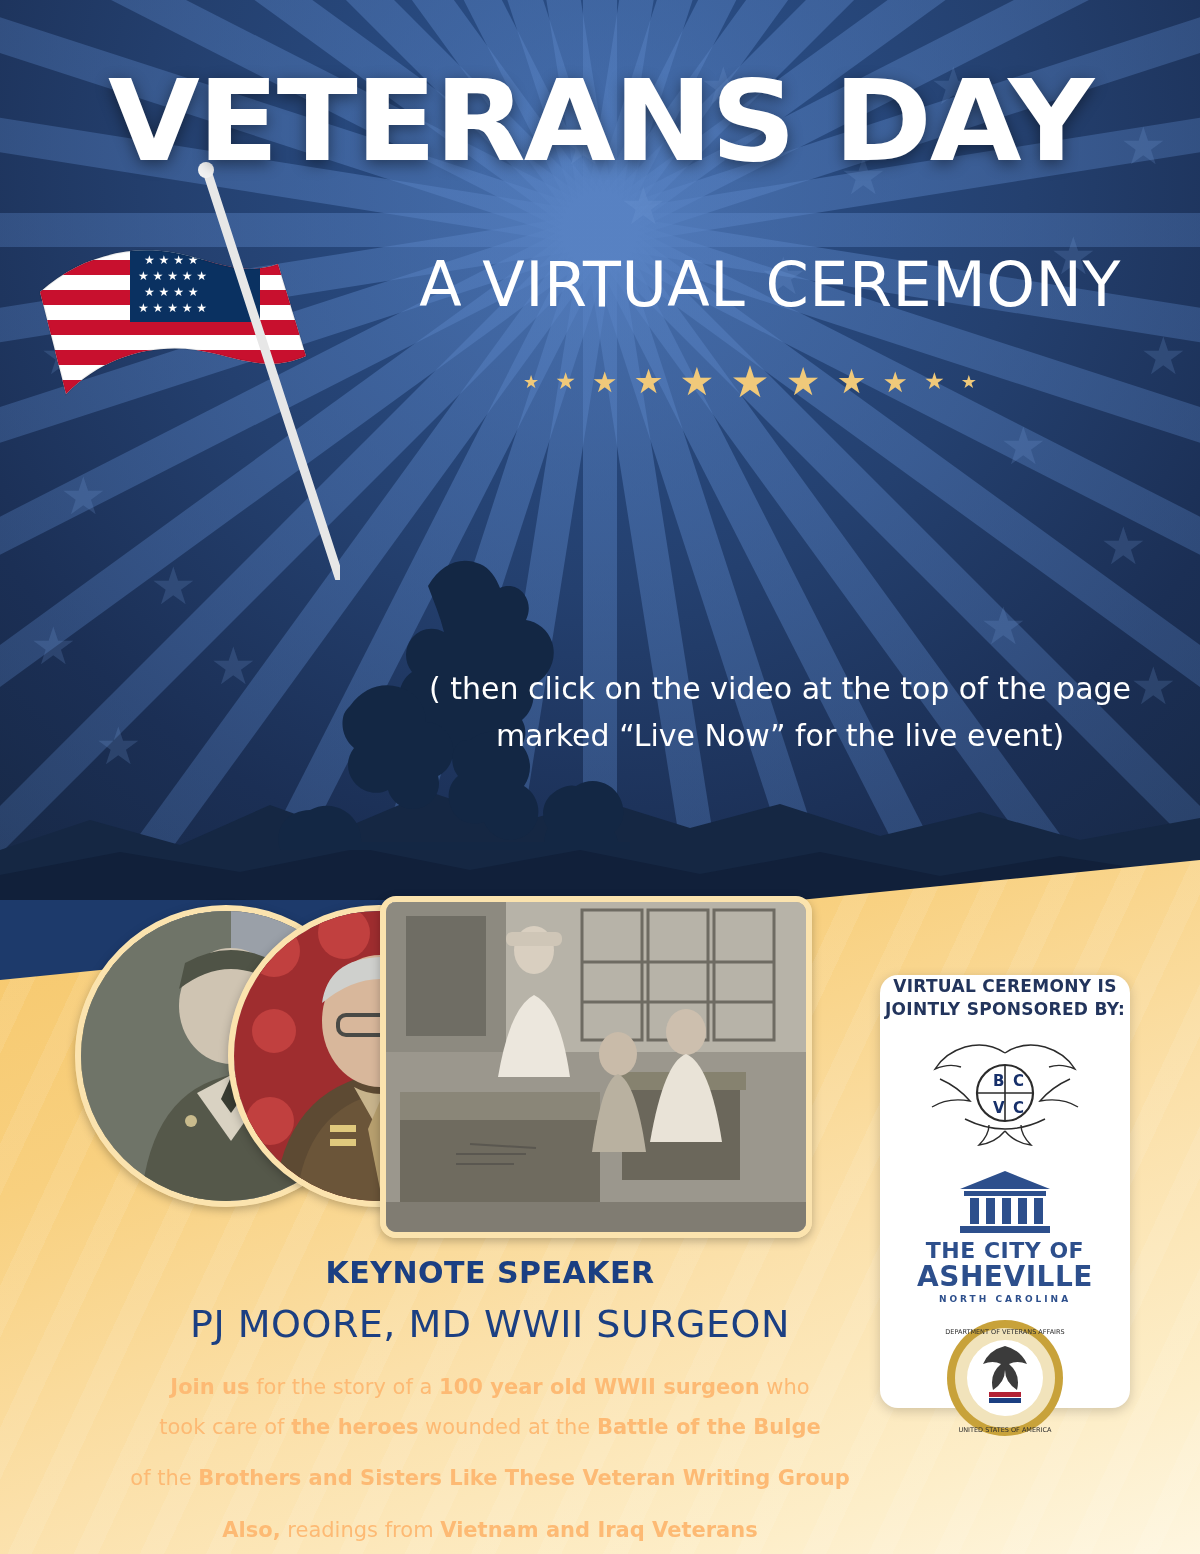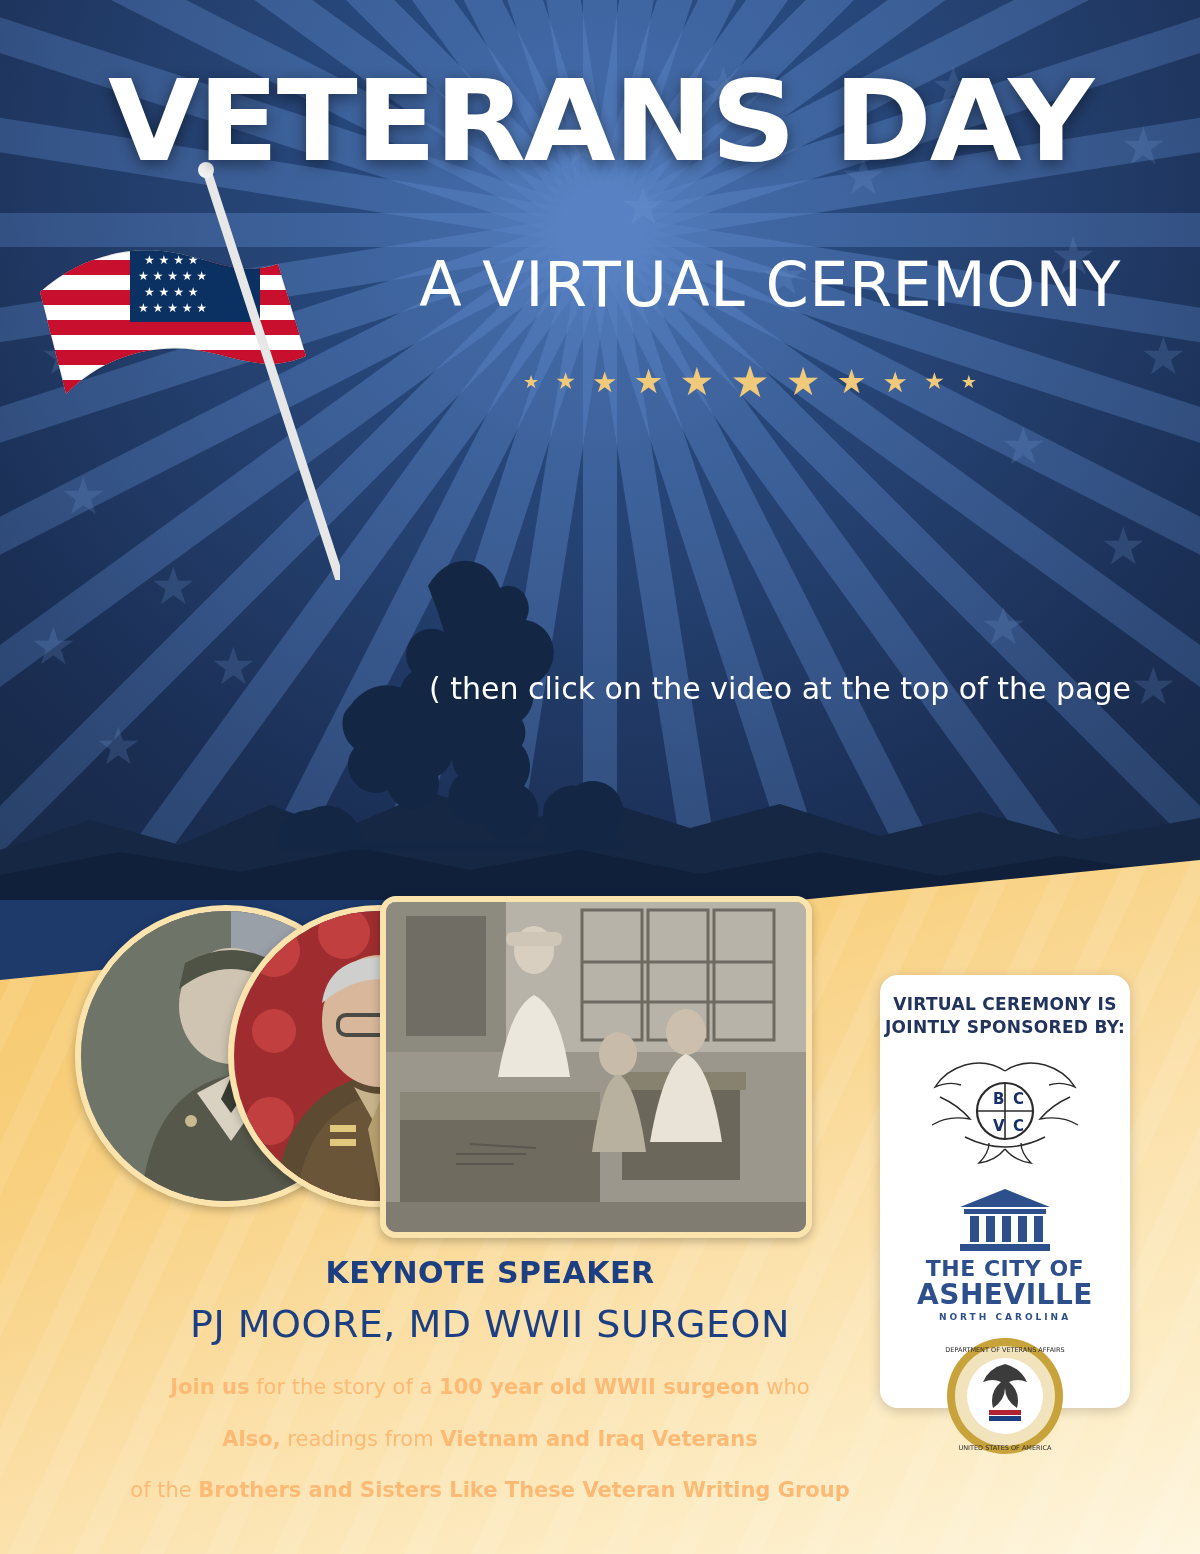--- a/index.html
+++ b/index.html
@@ -227,21 +227,20 @@
   .sponsors {
     position: absolute;
     left: 880px;
     top: 975px;
     width: 250px;
     height: 433px;
     background: #ffffff;
     border-radius: 18px;
     box-shadow: 0 3px 12px rgba(0,0,0,0.18);
     text-align: center;
-    padding-top: 18px;
     box-sizing: border-box;
   }
   .sponsors .sp-title {
     font-family: "DejaVu Sans", sans-serif;
     font-weight: bold;
     font-size: 17px;
     line-height: 1.35;
     color: #22345c;
     letter-spacing: .3px;
   }
@@ -407,20 +406,21 @@
         <span style="font-size: 33.6px;">★</span>
         <span style="font-size: 28.4px;">★</span>
         <span style="font-size: 23.2px;">★</span>
         <span style="font-size: 18px;">★</span>
       </div>
 
 
 
     <div class="notes">
       <div>( then click on the video at the top of the page</div>
+      <div>marked “Live Now” for the live event)</div>
     </div>
   </div>
 
   <div class="gold">
     <div class="goldtex"></div>
   </div>
 
   <div class="photo-circle" style="left:75px; top:905px; width:290px; height:290px;">
     <svg viewBox="0 0 290 290" width="290" height="290">
       <rect width="290" height="290" fill="#8b8d82"></rect>
@@ -506,25 +506,28 @@
     </svg>
   </div>
 
   <div class="keynote">
     <div class="k1">KEYNOTE SPEAKER</div>
     <div class="k2">PJ MOORE, MD WWII SURGEON</div>
 
     <p>
       <b>Join us</b><span> for the story of a </span><b>100 year old WWII surgeon</b><span> who</span>
     </p>
-    <p class="spaced">
-      <b>Also,</b><span> readings from </span><b>Vietnam and Iraq Veterans</b>
+    <p>
+      <span>took care of </span><b>the heroes</b><span> wounded at the </span><b>Battle of the Bulge</b>
     </p>
     <p class="spaced">
       <span>of the </span><b>Brothers and Sisters Like These Veteran Writing Group</b>
+    </p>
+    <p class="spaced">
+      <b>Also,</b><span> readings from </span><b>Vietnam and Iraq Veterans</b>
     </p>
   </div>
 
   <div class="sponsors">
     <div class="sp-title">
       <div>VIRTUAL CEREMONY IS</div>
       <div>JOINTLY SPONSORED BY:</div>
     </div>
 
     

